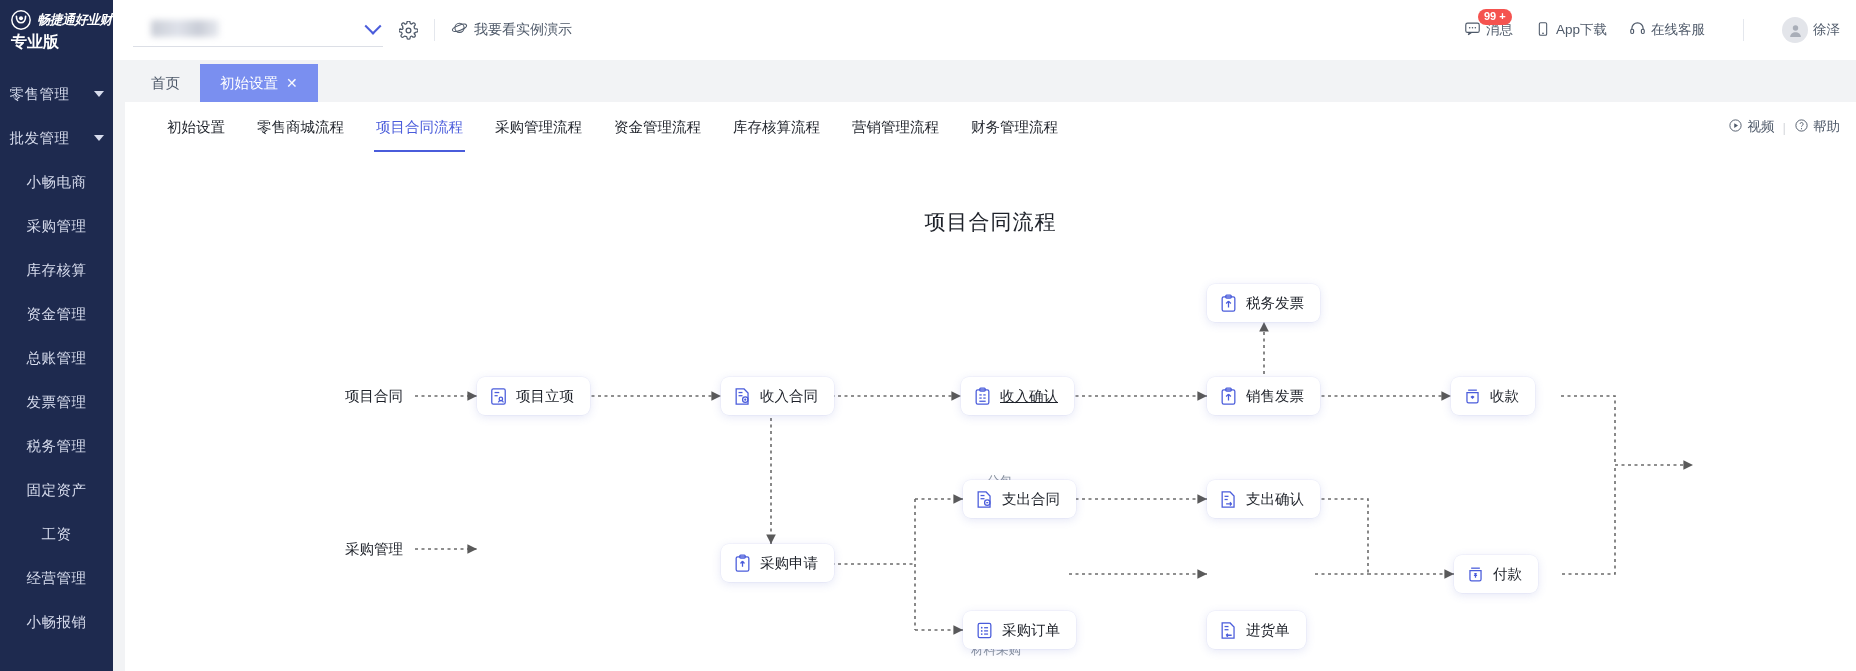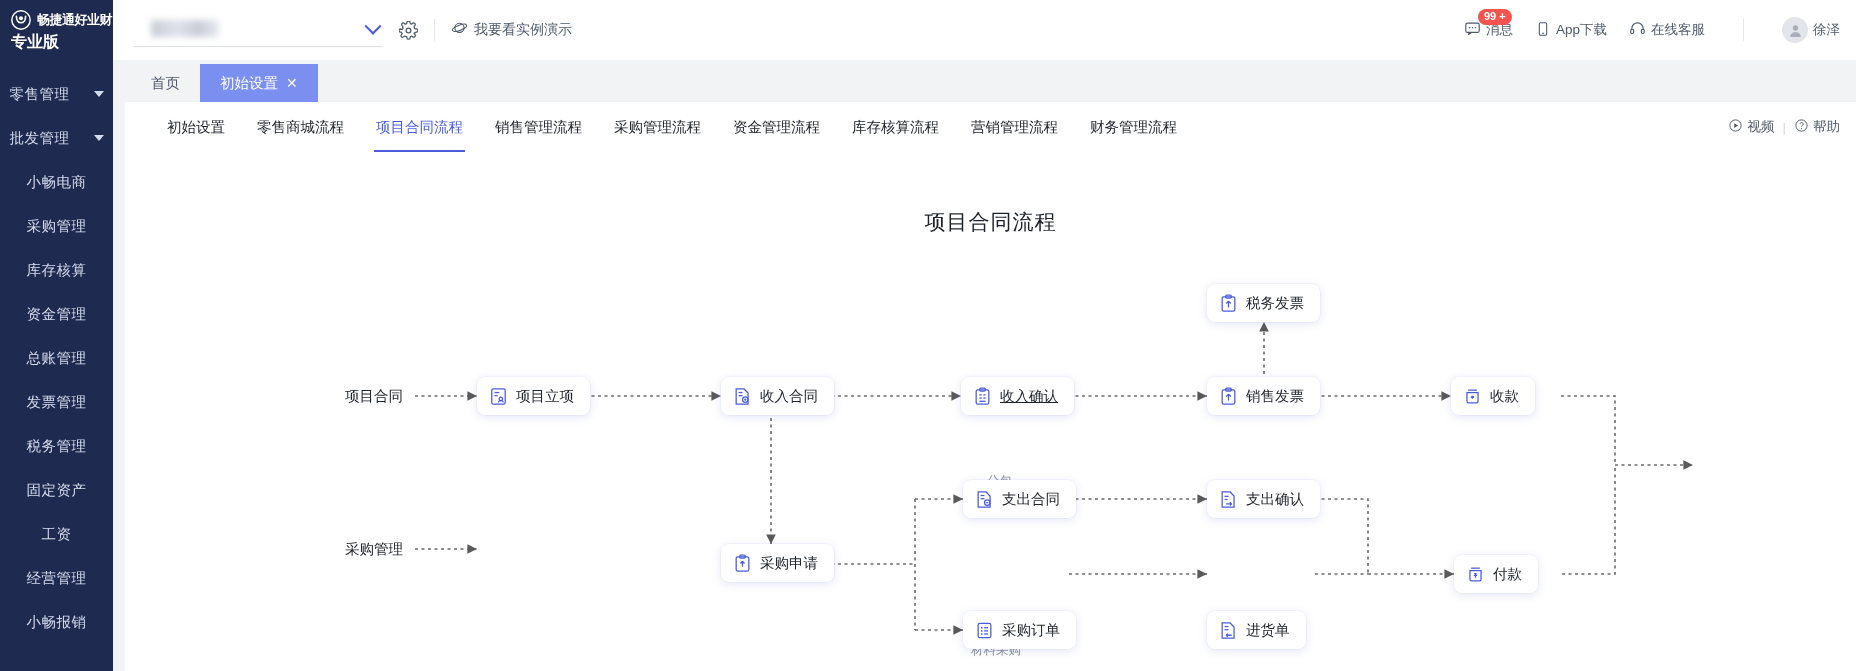--- a/index.html
+++ b/index.html
@@ -20,21 +20,21 @@
     overflow: hidden;
   }
   .brand {
     height: 60px; padding: 9px 0 0 10px;
     display: flex; flex-direction: column; gap: 1px;
   }
   .brand-top { display: flex; align-items: center; gap: 5px; }
   .brand-logo { width: 22px; height: 22px; flex: 0 0 22px; }
   .brand-name {
     color: #ffffff; font-size: 13px; font-weight: 700;
-    letter-spacing: -0.5px; white-space: nowrap;
+    letter-spacing: -0.5px; white-space: nowrap; font-style: italic;
   }
   .brand-sub {
     color: #ffffff; font-size: 16px; font-weight: 700;
     margin-left: 1px; letter-spacing: 0px;
   }
   .nav { margin-top: 12px; }
   .nav-item {
     height: 44px; display: flex; align-items: center;
     justify-content: center; gap: 24px;
     color: #d7dced; font-size: 14.5px; letter-spacing: 0.5px;
@@ -317,21 +317,20 @@
         <span class="x">✕</span>
       </div>
     </div>
 
     <div class="card">
 
       <div class="subtabs">
         <div class="stab"><span>初始设置</span></div>
         <div class="stab"><span>零售商城流程</span></div>
         <div class="stab active"><span>项目合同流程</span></div>
-        <div class="stab"><span>销售管理流程</span></div>
         <div class="stab"><span>采购管理流程</span></div>
         <div class="stab"><span>资金管理流程</span></div>
         <div class="stab"><span>库存核算流程</span></div>
         <div class="stab"><span>营销管理流程</span></div>
         <div class="stab"><span>财务管理流程</span></div>
 
         <div class="subtabs-right">
           <span class="sr-item">
             <span>
               <svg viewBox="0 0 24 24" width="15" height="15" fill="none" stroke="#4e5969" stroke-width="1.5">

